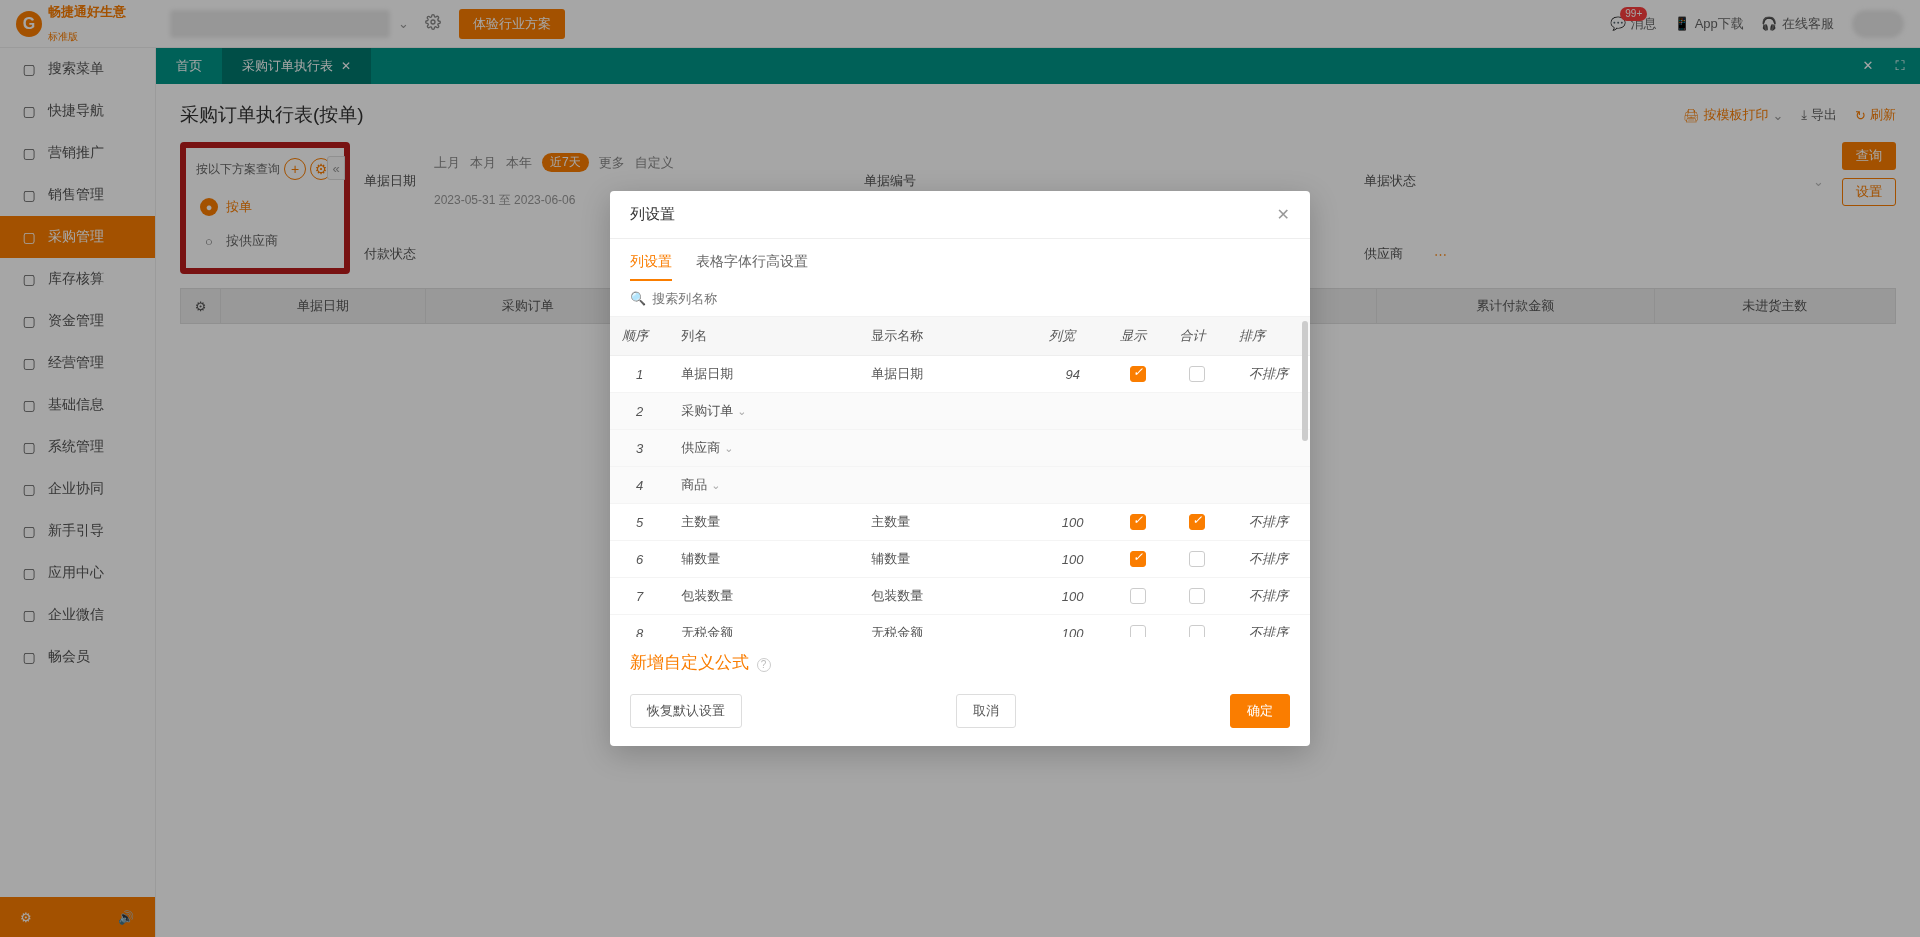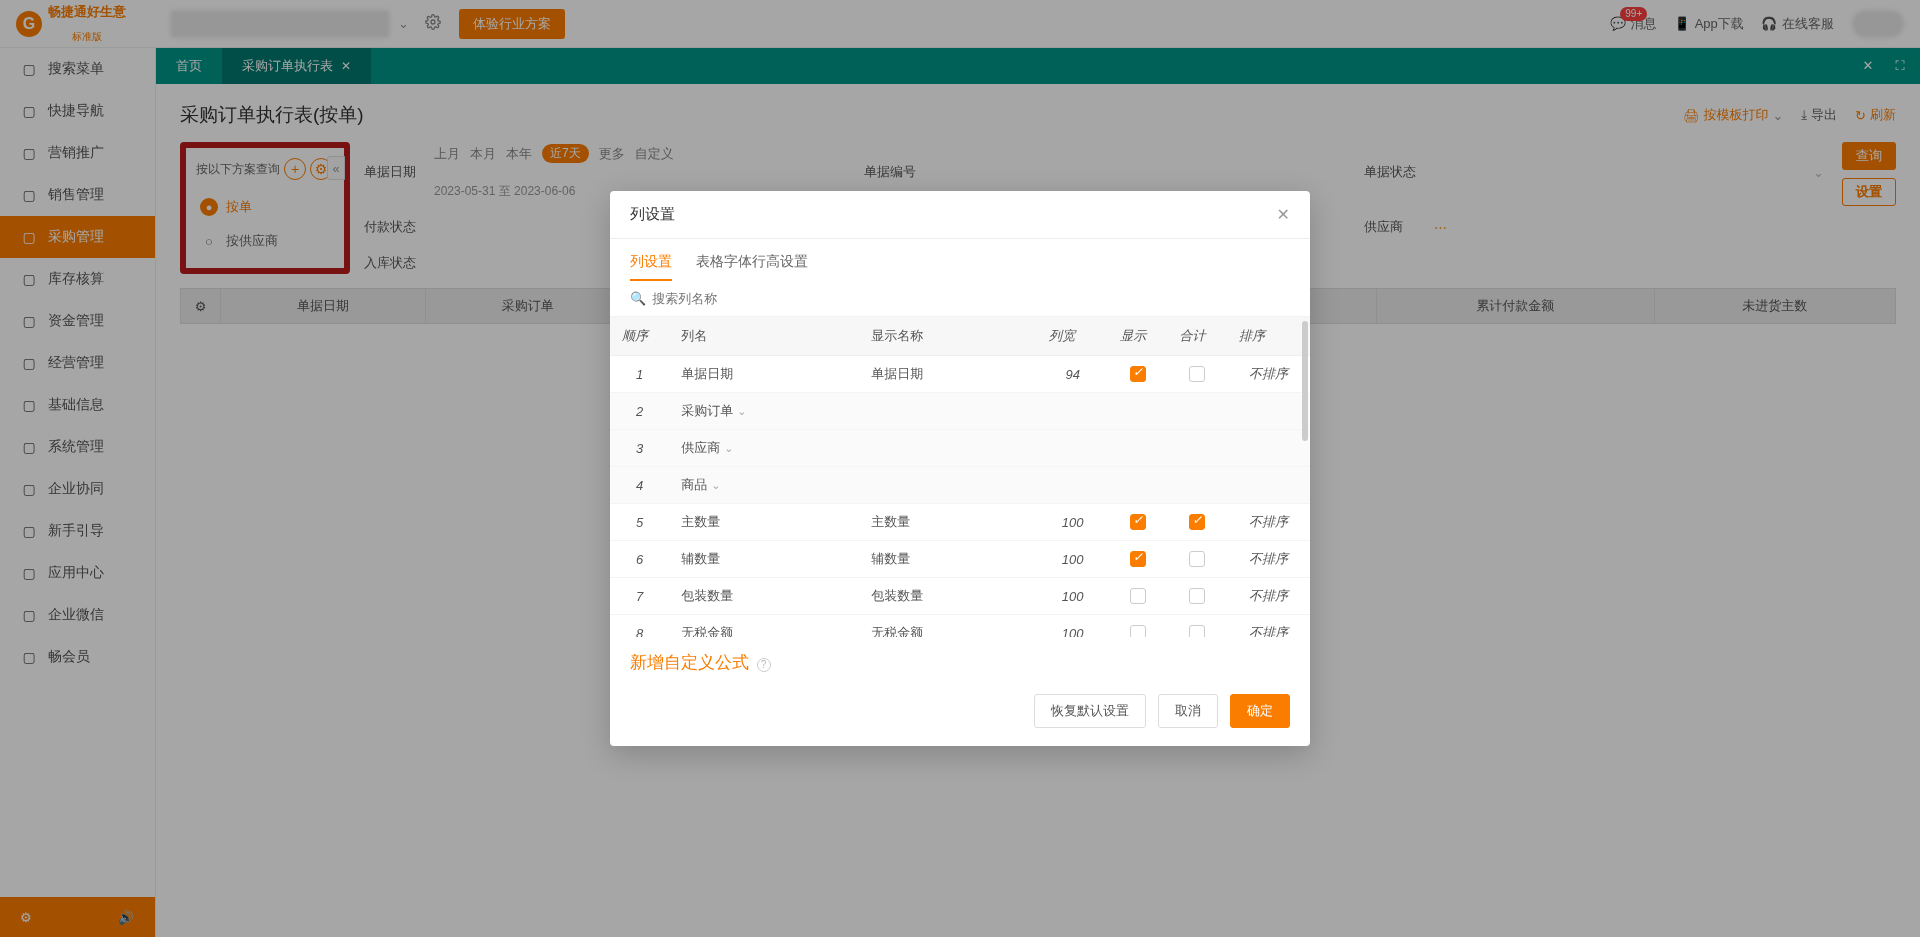--- a/index.html
+++ b/index.html
@@ -3,21 +3,21 @@
 <meta charset="utf-8">
 <style>
 * { margin: 0; padding: 0; box-sizing: border-box; }
 body { font-family: -apple-system, "Microsoft YaHei", sans-serif; font-size: 13px; color: #333; background: #fff; overflow: hidden; }
 .app { display: flex; flex-direction: column; height: 937px; width: 1920px; position: relative; }
 .topbar { height: 48px; display: flex; align-items: center; padding: 0 16px; border-bottom: 1px solid #eee; background: #fff; }
 .logo-area { display: flex; align-items: center; gap: 6px; width: 140px; }
 .logo-icon { width: 26px; height: 26px; background: #fa7d00; border-radius: 50%; display: flex; align-items: center; justify-content: center; color: #fff; font-weight: bold; font-size: 16px; }
 .logo-text { display: flex; flex-direction: column; line-height: 1; }
 .logo-main { color: #fa7d00; font-size: 13px; font-weight: 600; }
-.logo-sub { color: #fa7d00; font-size: 10px; margin-top: 14px; text-align: center; }
+.logo-sub { color: #fa7d00; font-size: 10px; margin-top: 14px; }
 .blur-box { background: #e8e8e8; width: 220px; height: 28px; border-radius: 4px; margin-left: 14px; filter: blur(2px); }
 .top-select-chev { margin-left: 8px; color: #999; }
 .top-gear { margin-left: 16px; color: #888; cursor: pointer; }
 .top-btn-orange { background: #fa7d00; color: #fff; border: none; border-radius: 3px; padding: 6px 14px; margin-left: 18px; cursor: pointer; font-size: 13px; }
 .top-right { margin-left: auto; display: flex; align-items: center; gap: 18px; color: #666; }
 .top-right-item { display: flex; align-items: center; gap: 4px; cursor: pointer; position: relative; }
 .badge99 { position: absolute; top: -8px; left: 10px; background: #fa3e3e; color: #fff; border-radius: 10px; font-size: 10px; padding: 0 5px; line-height: 14px; }
 .avatar-blur { width: 52px; height: 28px; background: #e8e8e8; border-radius: 14px; filter: blur(2px); }
 .main-area { flex: 1; display: flex; min-height: 0; }
 .sidebar { width: 156px; background: #fff; border-right: 1px solid #eee; display: flex; flex-direction: column; }
@@ -52,21 +52,21 @@
 .fg-group { display: flex; align-items: center; gap: 10px; font-size: 13px; color: #666; }
 .fg-label { width: 60px; color: #555; }
 .fg-value { flex: 1; display: flex; align-items: center; gap: 8px; }
 .fg-tag { background: #fa7d00; color: #fff; border-radius: 10px; padding: 1px 8px; font-size: 12px; }
 .fg-link { color: #888; cursor: pointer; }
 .fg-date { color: #999; font-size: 12px; }
 .fg-chev { margin-left: auto; color: #bbb; }
 .fg-more { color: #fa7d00; cursor: pointer; }
 .filter-buttons { display: flex; flex-direction: column; gap: 8px; }
 .btn-primary { background: #fa7d00; color: #fff; border: none; border-radius: 3px; width: 54px; padding: 5px 0; cursor: pointer; }
-.btn-outline { background: #fff; color: #fa7d00; border: 1px solid #fa7d00; border-radius: 3px; width: 54px; padding: 4px 0; cursor: pointer; font-weight: bold; }
+.btn-outline { background: #fff; color: #fa7d00; border: 1px solid #fa7d00; border-radius: 3px; width: 54px; padding: 4px 0; cursor: pointer; }
 .table-wrap { flex: 1; overflow: auto; padding: 0 24px; }
 .data-table { width: 100%; border-collapse: collapse; }
 .data-table th { background: #ececec; border: 1px solid #ddd; padding: 8px 10px; font-size: 13px; color: #555; font-weight: normal; text-align: center; white-space: nowrap; }
 .gear-th { width: 40px; }
 .empty-state { text-align: center; color: #aaa; padding: 200px 0; font-size: 13px; }
 .overlay { position: absolute; inset: 0; background: rgba(0,0,0,0.35); display: flex; align-items: center; justify-content: center; }
 .modal { background: #fff; border-radius: 4px; width: 700px; box-shadow: 0 8px 30px rgba(0,0,0,0.2); display: flex; flex-direction: column; }
 .modal-head { display: flex; align-items: center; padding: 14px 20px; border-bottom: 1px solid #eee; }
 .modal-title { font-size: 15px; color: #333; }
 .modal-close { margin-left: auto; cursor: pointer; color: #999; font-size: 16px; }
@@ -82,21 +82,21 @@
 .modal-table tr.group-row td { background: #fafafa; }
 .mt-center { text-align: center; font-style: italic; }
 .chk { width: 16px; height: 16px; border-radius: 3px; display: inline-block; border: 1px solid #ccc; vertical-align: middle; position: relative; }
 .chk.on { background: #fa7d00; border-color: #fa7d00; }
 .chk.on::after { content: "✓"; color: #fff; position: absolute; left: 2px; top: -2px; font-size: 12px; }
 .expand-chev { color: #aaa; margin-left: 4px; font-size: 11px; }
 .modal-scrollbar { position: absolute; right: 2px; top: 4px; width: 6px; height: 120px; background: #ccc; border-radius: 3px; }
 .modal-foot-link { padding: 14px 20px 8px; }
 .modal-foot-link a { color: #fa7d00; text-decoration: none; font-size: 17px; cursor: pointer; }
 .modal-foot-link .q { color: #bbb; margin-left: 4px; border: 1px solid #ccc; border-radius: 50%; width: 14px; height: 14px; display: inline-flex; align-items: center; justify-content: center; font-size: 10px; }
-.modal-actions { display: flex; justify-content: flex-end; gap: 12px; padding: 12px 20px 18px; }
+.modal-actions { display: flex; justify-content: space-between; gap: 12px; padding: 12px 20px 18px; }
 .mbtn { border: 1px solid #ddd; background: #fff; padding: 7px 16px; border-radius: 3px; cursor: pointer; font-size: 13px; color: #555; }
 .mbtn.primary { background: #fa7d00; color: #fff; border-color: #fa7d00; }
 svg { width: 16px; height: 16px; }
 </style>
 </head>
 <body>
 
 <div class="app">
   <div class="topbar">
     <div class="logo-area">
@@ -288,24 +288,20 @@
                 <span class="fg-label">付款状态</span>
                 <div class="fg-value"></div>
               </div>
               <div></div>
               <div class="fg-group">
                 <span class="fg-label">供应商</span>
                 <div class="fg-value">
                     <span class="fg-more">⋯</span>
                   </div>
               </div>
-              <div class="fg-group">
-                <span class="fg-label">入库状态</span>
-                <div class="fg-value"></div>
-              </div>
             </div>
             <div class="filter-buttons">
               <button class="btn-primary">查询</button>
               <button class="btn-outline">设置</button>
             </div>
           </div>
         </div>
 
         <div class="table-wrap">
           <table class="data-table">

